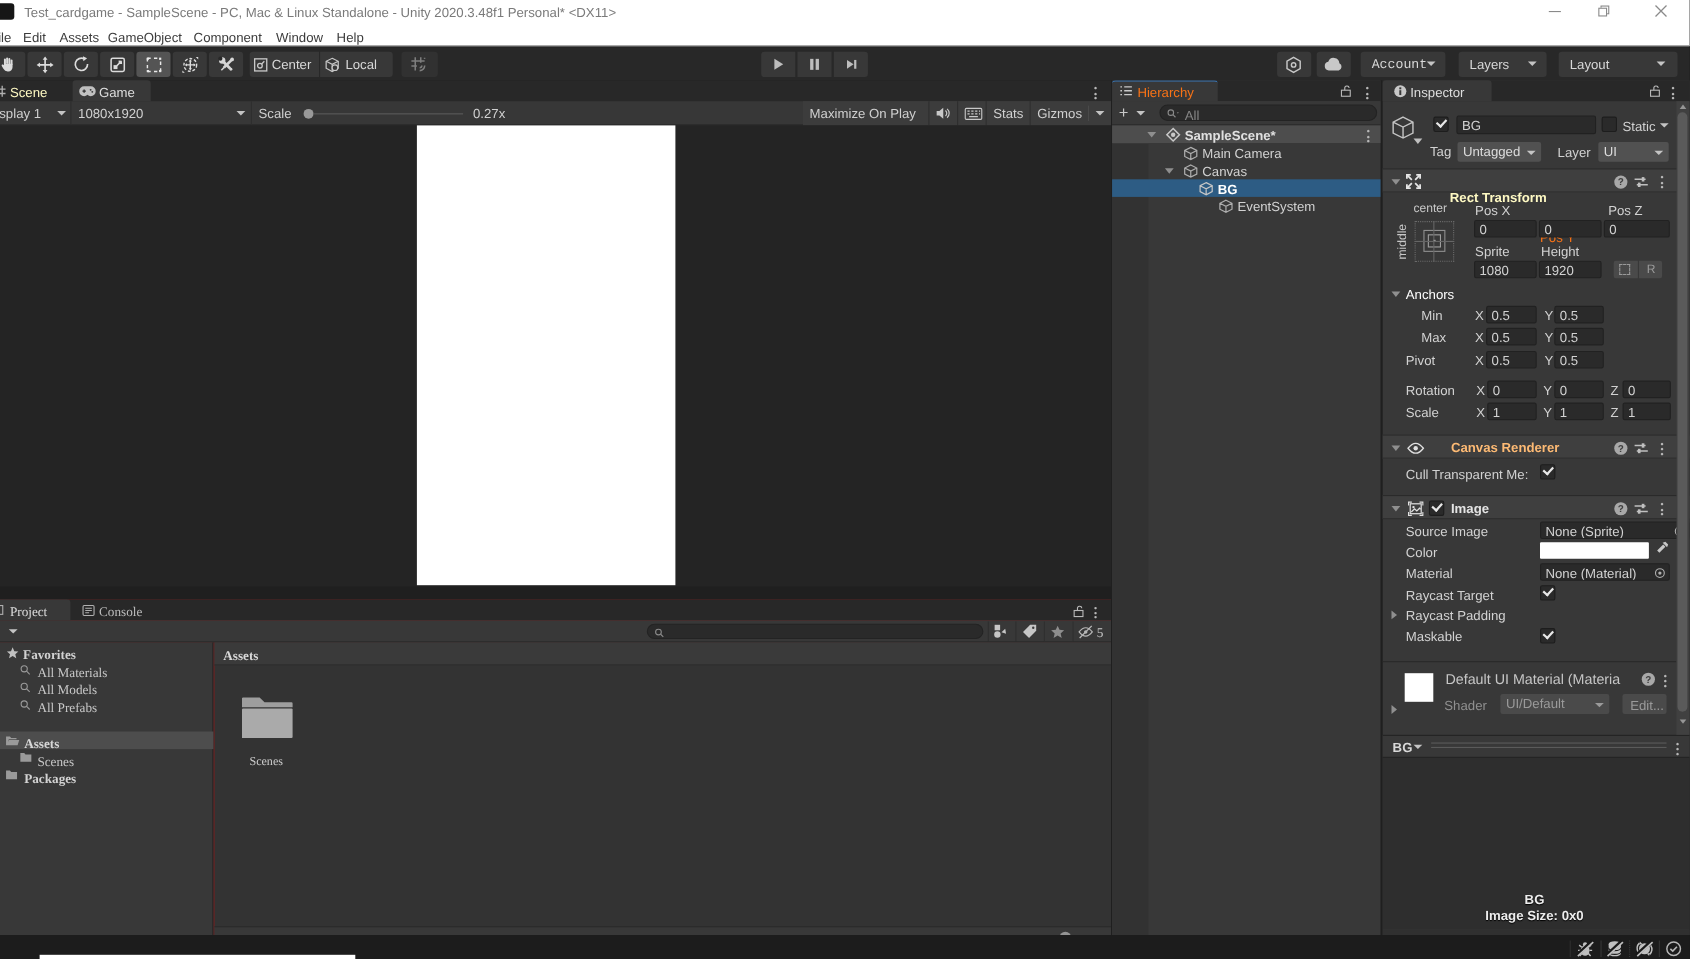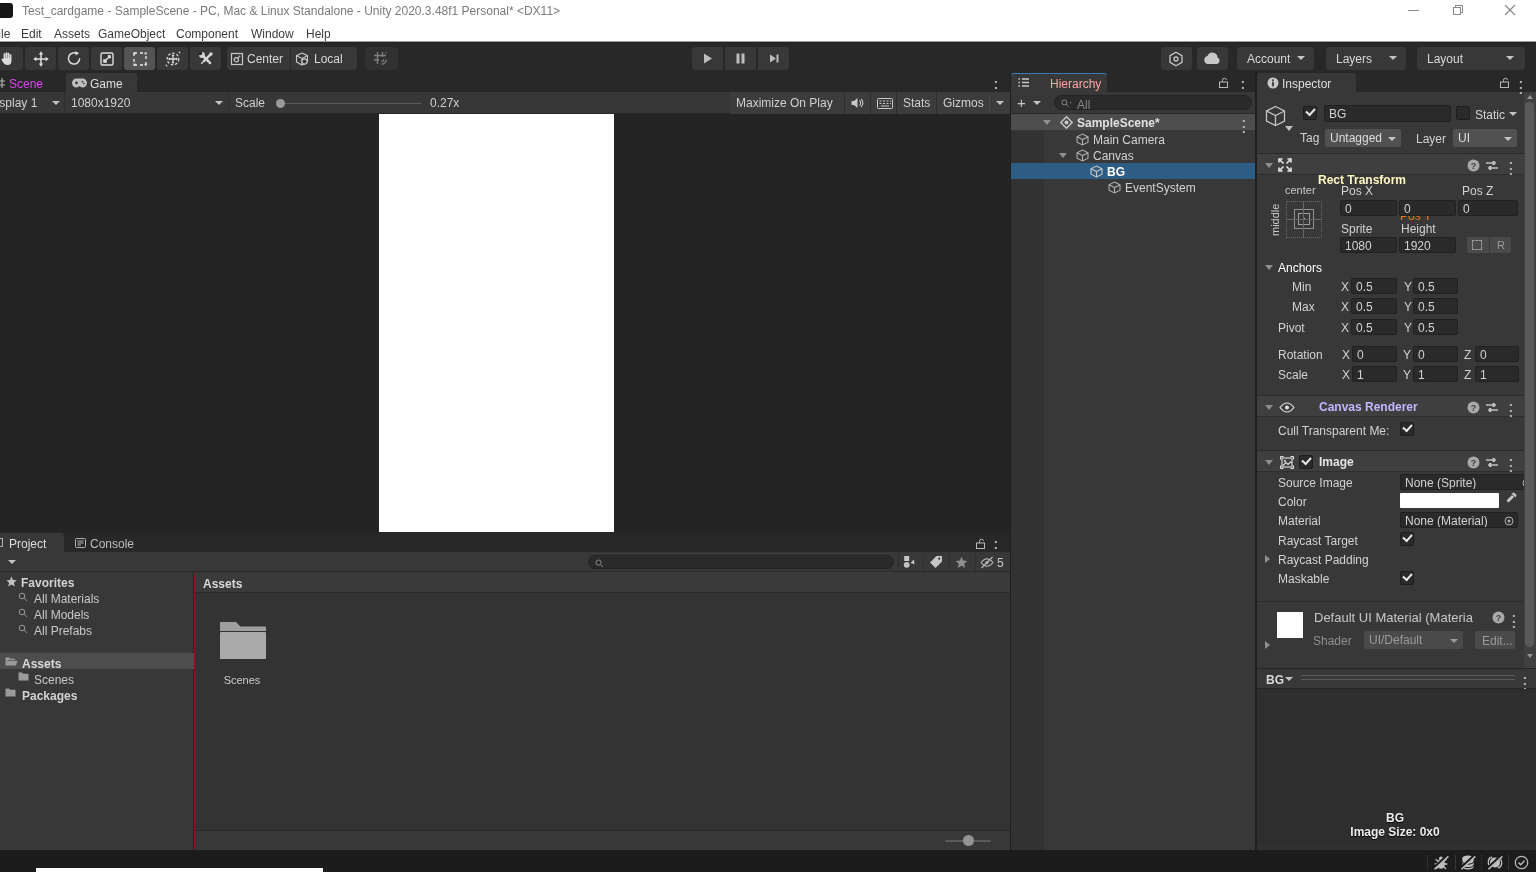--- a/index.html
+++ b/index.html
@@ -158,36 +158,36 @@
   <div class="abs" style="left:1161px;top:4px;width:31px;height:23px;background:#383838;border-radius:3px;"></div>
   <svg style="left:1168px;top:8px;" width="16" height="16" viewBox="0 0 16 16">
     <path d="M8 1.2 L14 4.6 V11.4 L8 14.8 L2 11.4 V4.6 Z" fill="none" stroke="#c8c8c8" stroke-width="1.3"></path>
     <circle cx="8" cy="8" r="2" fill="none" stroke="#c8c8c8" stroke-width="1.3"></circle>
   </svg>
   <div class="abs" style="left:1197px;top:4px;width:31px;height:23px;background:#383838;border-radius:3px;"></div>
   <svg style="left:1203px;top:10px;" width="19" height="12" viewBox="0 0 19 12">
     <path d="M5 11 a4 4 0 0 1 -0.5 -7.9 A5.2 5.2 0 0 1 14.6 4.6 A3.4 3.4 0 0 1 14 11 Z" fill="#c8c8c8"></path>
   </svg>
   <div class="abs" style="left:1237px;top:4px;width:77px;height:23px;background:#383838;border-radius:3px;"></div>
-  <div class="txt" style="left:1247px;top:10px;color:#d8d8d8;">Account</div>
+  <div class="txt" style="left:1247px;top:10px;color:#d8d8d8;font-family:Liberation Mono, monospace;">Account</div>
   <div class="dtri" style="left:1297px;top:13px;"></div>
   <div class="abs" style="left:1326px;top:4px;width:80px;height:23px;background:#383838;border-radius:3px;"></div>
   <div class="txt" style="left:1336px;top:10px;color:#d8d8d8;">Layers</div>
   <div class="dtri" style="left:1389px;top:13px;"></div>
   <div class="abs" style="left:1417px;top:4px;width:108px;height:23px;background:#383838;border-radius:3px;"></div>
   <div class="txt" style="left:1427px;top:10px;color:#d8d8d8;">Layout</div>
   <div class="dtri" style="left:1506px;top:13px;"></div>
 </div>
 
 <div class="abs" id="gamepanel" style="left:0;top:73px;width:1010px;height:460px;background:#282828;">
 
   <svg style="left:-6px;top:4px;" width="12" height="12" viewBox="0 0 12 12">
     <path d="M4 1 V11 M8 1 V11 M1 4 H11 M1 8 H11" stroke="#b0b0b0" stroke-width="1.2"></path>
   </svg>
-  <div class="txt" style="left:9px;top:5px;color:#d946ef;">Scene</div>
+  <div class="txt" style="left:9px;top:5px;color:#fef9c3;">Scene</div>
   <div class="abs" style="left:66px;top:0;width:71px;height:19px;background:#383838;border-radius:3px 3px 0 0;"></div>
   <svg style="left:72px;top:5px;" width="15" height="10" viewBox="0 0 15 10">
     <path d="M4.5 0.5 h6 a4.3 4.3 0 0 1 0 9 a4.5 4.5 0 0 1 -3 -1.4 a4.5 4.5 0 0 1 -3 1.4 a4.3 4.3 0 0 1 0 -9 Z" fill="#c0c0c0"></path>
     <rect x="3" y="4.2" width="3" height="1.3" fill="#383838"></rect>
       <rect x="3.85" y="3.35" width="1.3" height="3" fill="#383838"></rect>
     <circle cx="10.4" cy="3.7" r="0.85" fill="#383838"></circle>
       <circle cx="11.9" cy="5.5" r="0.85" fill="#383838"></circle>
   </svg>
   <div class="txt" style="left:90px;top:5px;color:#dedede;">Game</div>
   <div class="kebab" style="left:994px;top:5px;"></div>
@@ -221,21 +221,21 @@
     <div class="txt" style="left:943px;top:5px;color:#d0d0d0;">Gizmos</div>
     <div class="abs" style="left:989px;top:4px;width:1px;height:14px;background:#4a4a4a;"></div>
     <div class="dtri" style="left:996px;top:9px;"></div>
   </div>
 
   <div class="abs" style="left:0;top:41px;width:1010px;height:419px;background:#242424;">
     <div class="abs" style="left:379px;top:0px;width:235px;height:418px;background:#ffffff;"></div>
   </div>
 </div>
 
-<div class="abs" id="projpanel" style="left:0;top:533px;width:1010px;height:317px;background:#7f1d1d;">
+<div class="abs" id="projpanel" style="left:0;top:545px;width:1010px;height:317px;background:#7f1d1d;font-family:Liberation Serif, serif;">
 
   <div class="abs" style="left:0;top:0;width:1010px;height:19px;background:#282828;"></div>
   <div class="abs" style="left:-10px;top:0;width:74px;height:19px;background:#383838;border-radius:3px 3px 0 0;"></div>
   <div class="abs" style="left:-4px;top:5px;width:7px;height:9px;border:1px solid #b0b0b0;"></div>
   <div class="txt" style="left:9px;top:5px;color:#dedede;">Project</div>
   <svg style="left:75px;top:5px;" width="11" height="10" viewBox="0 0 11 10">
     <rect x="0.5" y="0.5" width="10" height="9" rx="1" fill="none" stroke="#b0b0b0"></rect>
     <path d="M2.5 3 H8.5 M2.5 5 H8.5 M2.5 7 H6" stroke="#b0b0b0"></path>
   </svg>
   <div class="txt" style="left:90px;top:5px;color:#bdbdbd;">Console</div>
@@ -328,21 +328,21 @@
   </div>
 </div>
 
 <div class="abs" id="hierpanel" style="left:1011px;top:73px;width:244px;height:777px;background:#383838;">
 
   <div class="abs" style="left:0;top:0;width:244px;height:19px;background:#282828;"></div>
   <div class="abs" style="left:0;top:0;width:96px;height:19px;background:#383838;border-top:1px solid #3a79bb;border-radius:3px 3px 0 0;"></div>
   <svg style="left:7px;top:5px;" width="12" height="10" viewBox="0 0 12 10">
     <path d="M0.5 1 H2 M0.5 4.5 H2 M0.5 8 H2 M4 1 H11 M4 4.5 H11 M4 8 H11" stroke="#c8c8c8" stroke-width="1.3"></path>
   </svg>
-  <div class="txt" style="left:39px;top:5px;color:#fca5a5;">Hierarchy</div>
+  <div class="txt" style="left:23px;top:5px;color:#f97316;">Hierarchy</div>
   <svg style="left:208px;top:5px;" width="9" height="10" viewBox="0 0 9 10">
     <rect x="0.5" y="4" width="8" height="5.5" fill="none" stroke="#b8b8b8"></rect>
     <path d="M3.5 4 V2.4 a2 2 0 0 1 4 -0.4" fill="none" stroke="#b8b8b8"></path>
   </svg>
   <div class="kebab" style="left:230px;top:5px;"></div>
 
   <div class="abs" style="left:0;top:19px;width:244px;height:22px;background:#383838;border-bottom:1px solid #2a2a2a;">
     <div class="txt" style="left:6px;top:3px;color:#c8c8c8;font-size:15px;">+</div>
     <div class="dtri" style="left:22px;top:9px;"></div>
     <div class="abs" style="left:43px;top:3px;width:198px;height:15px;background:#2a2a2a;border:1px solid #232323;border-radius:8px;">
@@ -497,21 +497,21 @@
   <div class="field" style="left:156px;top:293px;width:45px;height:16px;">1</div>
   <div class="txt" style="left:207px;top:296px;color:#d2d2d2;">Z</div>
   <div class="field" style="left:218px;top:293px;width:44px;height:16px;">1</div>
 
   <div class="hdr" style="top:322px;height:22px;">
     <div class="fold" style="left:8px;top:9px;"></div>
     <svg style="left:22px;top:6px;" width="16" height="11" viewBox="0 0 16 11">
       <path d="M1 5.5 q3.5 -4.5 7 -4.5 q3.5 0 7 4.5 q-3.5 4.5 -7 4.5 q-3.5 0 -7 -4.5 Z" fill="none" stroke="#e0e0e0" stroke-width="1.2"></path>
       <circle cx="8" cy="5.5" r="2" fill="#e0e0e0"></circle>
     </svg>
-    <div class="txt bold" style="left:62px;top:5px;color:#c4b5fd;">Canvas Renderer</div>
+    <div class="txt bold" style="left:62px;top:5px;color:#fdba74;">Canvas Renderer</div>
     <svg style="left:210px;top:5px;" width="13" height="13" viewBox="0 0 13 13">
       <circle cx="6.5" cy="6.5" r="6" fill="#a8a8a8"></circle>
       <text x="6.5" y="9.6" font-size="9" font-weight="bold" fill="#3f3f3f" text-anchor="middle" font-family="Liberation Sans">?</text>
     </svg>
     <svg style="left:229px;top:6px;" width="12" height="11" viewBox="0 0 12 11">
       <path d="M0 3 H10 M2 8 H12" stroke="#c0c0c0" stroke-width="1.3"></path>
       <rect x="6.5" y="1" width="2.4" height="4" fill="#c0c0c0"></rect>
         <rect x="3" y="6" width="2.4" height="4" fill="#c0c0c0"></rect>
     </svg>
     <div class="kebab" style="left:252px;top:5px;"></div>

